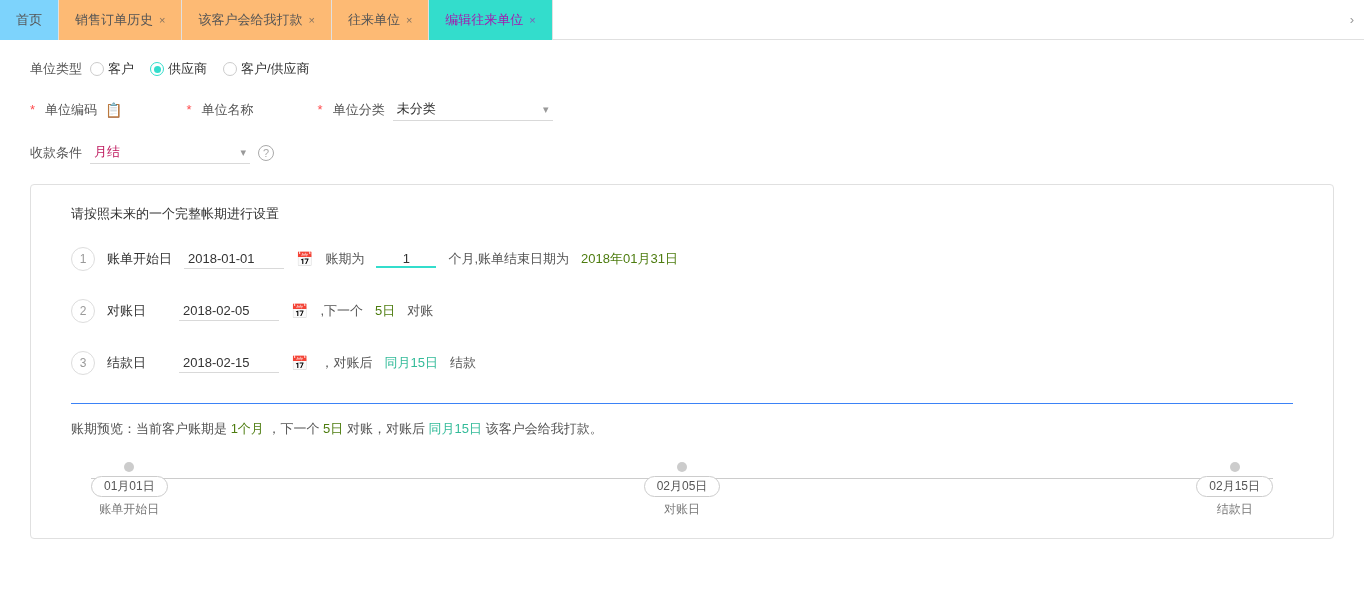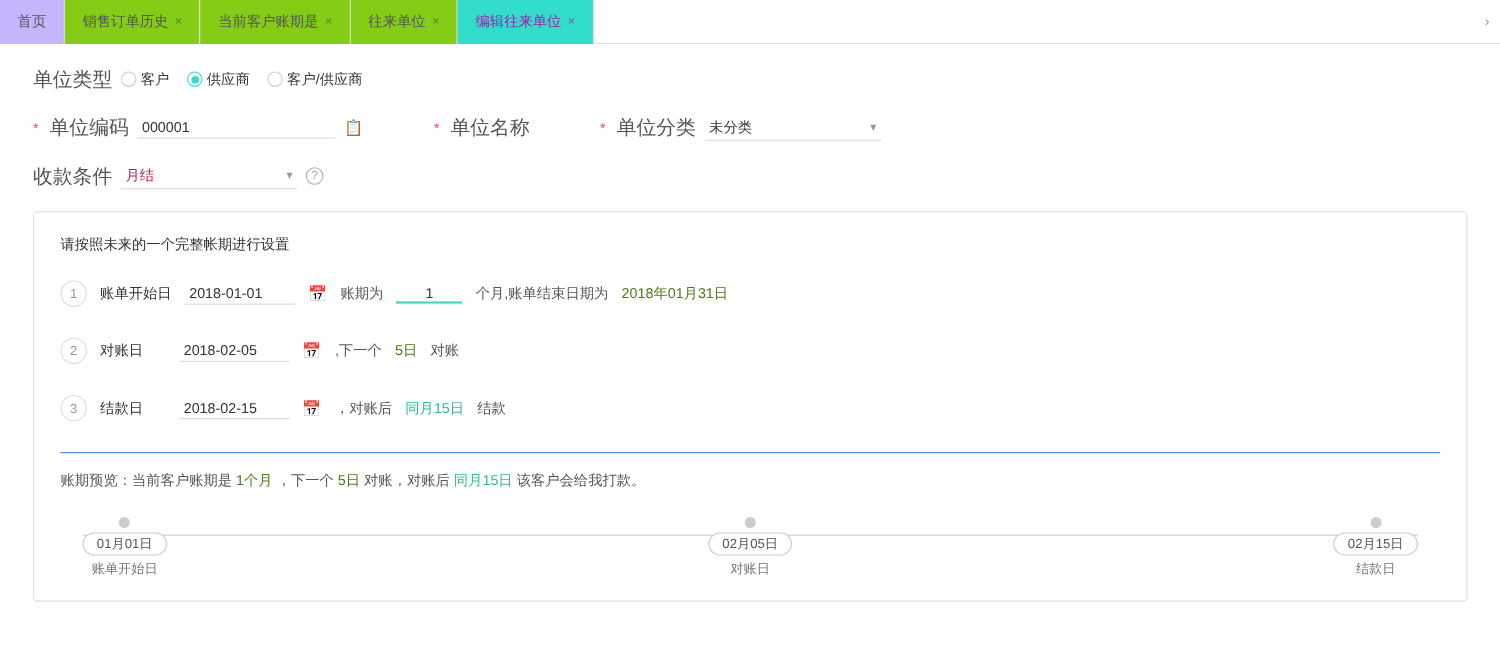--- a/index.html
+++ b/index.html
@@ -16,21 +16,21 @@
     }
     .tab-item {
       display: flex;
       align-items: center;
       padding: 0 16px;
       height: 40px;
       cursor: pointer;
       font-size: 13px;
       color: #555;
       border-right: 1px solid #e0e0e0;
-      background: #84cc16;
+      background: #fdba74;
       white-space: nowrap;
       gap: 6px;
     }
     .tab-item.active {
       background: #3DC;
       color: #a21caf;
     }
     .tab-item .close-icon {
       font-size: 11px;
       color: inherit;
@@ -61,21 +61,21 @@
       gap: 24px;
     }
     .form-group {
       display: flex;
       align-items: center;
       gap: 8px;
     }
     .form-label {
       color: #555;
       white-space: nowrap;
-      font-size: 18px;
+      font-size: 13px;
     }
     .required-mark {
       color: #ff4d4f;
       margin-right: 2px;
     }
 
     
     .radio-group {
       display: flex;
       align-items: center;
@@ -151,21 +151,21 @@
       justify-content: center;
       font-size: 11px;
       color: #aaa;
       cursor: pointer;
     }
 
     
     .panel-box {
       border: 1px solid #e0e0e0;
       border-radius: 4px;
-      padding: 20px 24px;
+      padding: 20px 40px;
       background: #fff;
     }
     .panel-title {
       font-size: 13px;
       color: #333;
       margin-bottom: 24px;
     }
 
     
     .setting-row {
@@ -245,40 +245,40 @@
       color: #555;
       background: #fff;
       white-space: nowrap;
     }
     .tl-name {
       font-size: 12px;
       color: #777;
     }
 
     .tab-home {
-      background: #c4b5fd;
+      background: #7dd3fc;
     }
 
     #app { background: #fff; min-height: 608px; }
   </style>
 </head>
 <body>
 
 <div id="app">
 
   <div class="tab-bar">
     <div class="tab-item tab-home">
       <span>首页</span>
     </div>
     <div class="tab-item">
       <span>销售订单历史</span>
       <span class="close-icon">×</span>
     </div>
     <div class="tab-item">
-      <span>当前客户账期是</span>
+      <span>该客户会给我打款</span>
       <span class="close-icon">×</span>
     </div>
     <div class="tab-item">
       <span>往来单位</span>
       <span class="close-icon">×</span>
     </div>
     <div class="tab-item active">
       <span>编辑往来单位</span>
       <span class="close-icon">×</span>
     </div>
@@ -304,21 +304,20 @@
             <span>客户/供应商</span>
           </label>
         </div>
       </div>
     </div>
 
     <div class="form-row">
       <div class="form-group">
         <span class="required-mark">*</span>
         <span class="form-label">单位编码</span>
-        <input type="text" class="input-field input-md" value="000001" style="">
         <span class="calendar-icon">📋</span>
       </div>
       <div class="form-group" style="margin-left:40px">
         <span class="required-mark">*</span>
         <span class="form-label">单位名称</span>
       </div>
       <div class="form-group" style="margin-left:40px">
         <span class="required-mark">*</span>
         <span class="form-label">单位分类</span>
         <div class="select-wrapper" style="min-width:160px">

